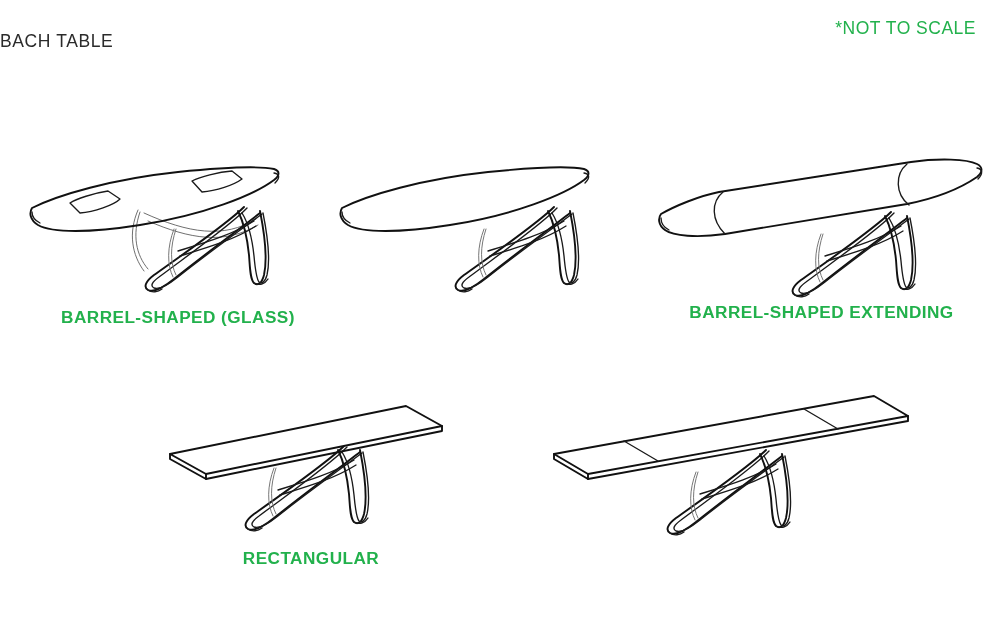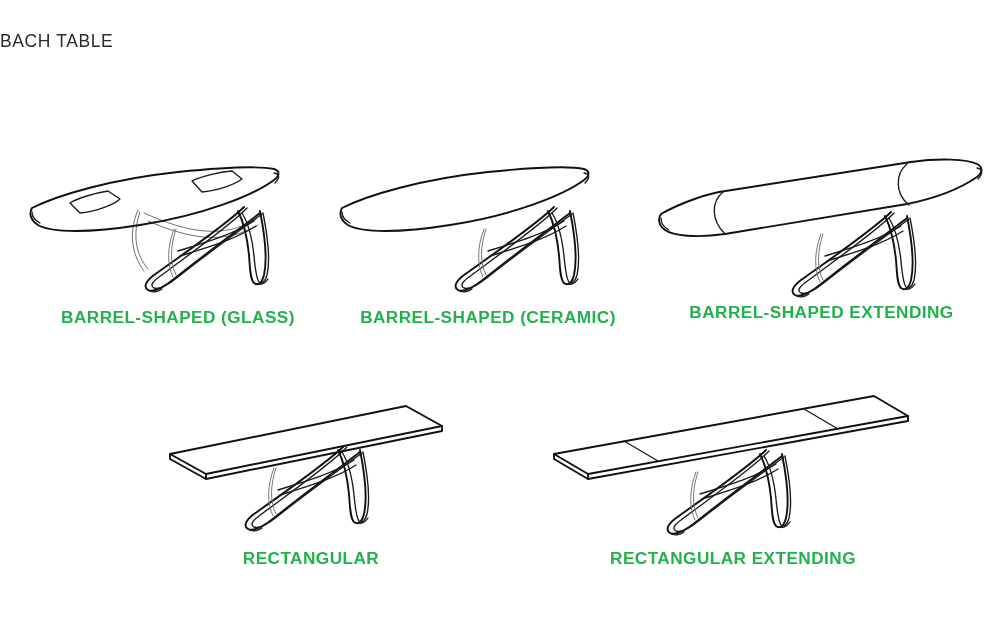--- a/index.html
+++ b/index.html
@@ -79,20 +79,21 @@
   .ln-f { fill: none; stroke: #777777; stroke-width: 1.0;  stroke-linejoin: round; stroke-linecap: round; }
   .ln-t { fill: none; stroke: #555555; stroke-width: 0.85; stroke-linejoin: round; stroke-linecap: round; }
   .surf { fill: #ffffff; }
 </style>
 </head>
 <body>
 
 <div id="page">
 
   <div id="page-title">BACH TABLE</div>
+  <div id="scale-note">*NOT TO SCALE</div>
 
   <div class="product" id="product-barrel-glass">
     <svg class="product-figure" width="300" height="145" viewBox="0 0 300 145">
 
       <g>
         <path class="ln-t" d="M110 55 C100 78 104 100 116 116"></path>
         <path class="ln-t" d="M112 57 C104 80 108 100 120 114"></path>
         <path class="ln-t" d="M116 58 C160 78 196 84 228 64"></path>
         <path class="ln-t" d="M120 66 C162 84 196 90 230 70"></path>
       </g>
@@ -144,21 +145,20 @@
         <path class="ln" d="M120 135 C124 138 130 137 134 134"></path>
       </g>
 
       <g>
         <path class="surf" d="M4 53 C30 40 84 24 150 17 C200 12 232 11 246 14 C252 16 252 20 246 25 C226 40 176 60 112 70 C62 78 24 78 10 70 C2 65 1 58 4 53 Z"></path>
         <path class="ln-b" d="M4 53 C30 40 84 24 150 17 C200 12 232 11 246 14 C252 16 252 20 246 25 C226 40 176 60 112 70 C62 78 24 78 10 70 C2 65 1 58 4 53 Z"></path>
         <path class="ln" d="M4 57 C4 61 6 65 12 68"></path>
         <path class="ln" d="M246 18 C252 19 252 23 247 28"></path>
       </g>
     </svg>
-    <div class="product-label">BARREL-SHAPED (CERAMIC)</div>
   </div>
 
   <div class="product" id="product-barrel-ext">
     <svg class="product-figure" width="333" height="150" viewBox="0 0 333 150">
       <g>
         <path class="ln-b" d="M236 62 C220 78 180 106 146 130 C138 136 135 142 140 145 C146 148 156 142 166 134 C196 110 234 82 252 68"></path>
         <path class="ln" d="M239 63 C223 80 183 108 151 132 C144 137 142 141 146 143 C151 145 160 140 170 132 C200 108 238 81 254 69"></path>
         <path class="ln-b" d="M252 66 C256 86 260 112 256 130 C254 138 250 141 246 138 C242 134 242 122 241 110 C239 90 234 74 230 66"></path>
         <path class="ln" d="M255 68 C259 88 263 113 259 130 C257 137 254 139 251 137 C248 133 247 122 246 111 C244 92 239 76 234 68"></path>
         <path class="ln" d="M170 106 C196 98 224 90 246 76"></path>
@@ -226,16 +226,15 @@
       <g>
         <path class="surf" d="M6 62 L326 4 L360 24 L40 82 Z"></path>
         <path class="ln-b" d="M6 62 L326 4 L360 24 L40 82 Z"></path>
         <path class="ln-b" d="M6 62 L6 67 L40 87 L40 82"></path>
         <path class="ln-b" d="M40 87 L360 29 L360 24"></path>
 
         <path class="ln" d="M76 49 L110 69"></path>
         <path class="ln" d="M256 17 L290 37"></path>
       </g>
     </svg>
-    <div class="product-label">RECTANGULAR EXTENDING</div>
   </div>
 
 </div>
 
 </body></html>

